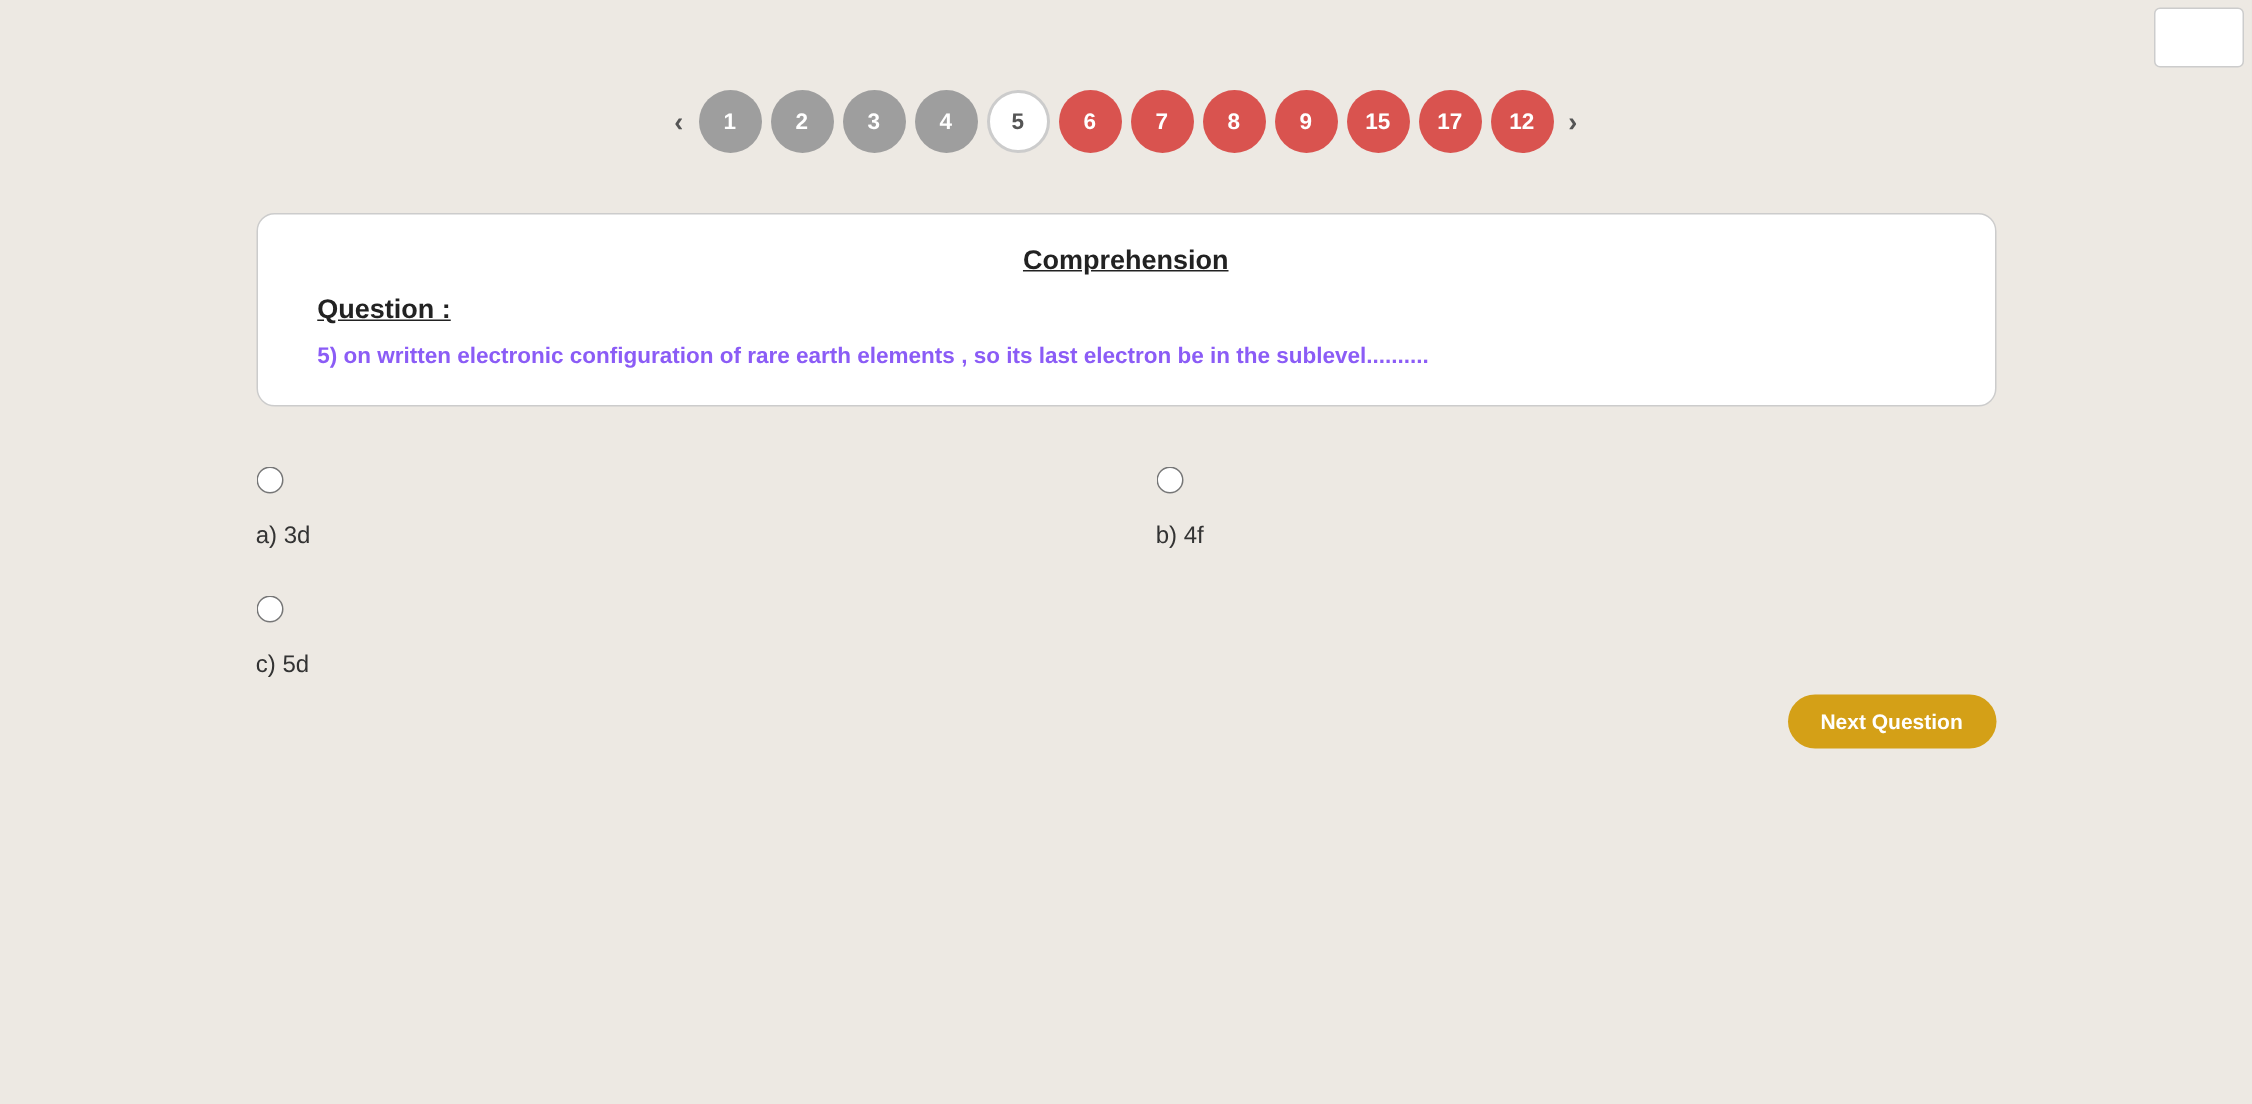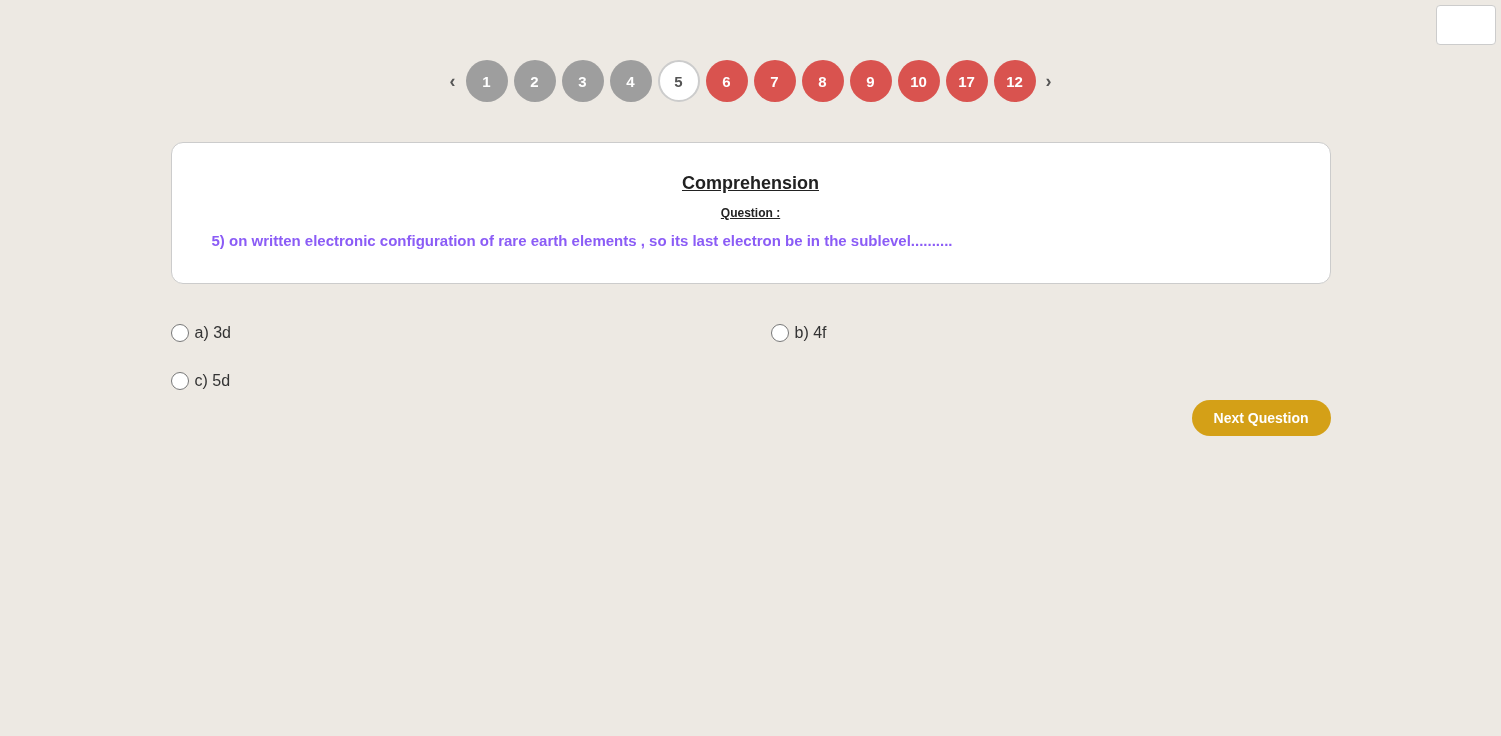--- a/index.html
+++ b/index.html
@@ -67,36 +67,35 @@
       background-color: #d9534f;
       color: white;
     }
 
     
     .question-card {
       background: white;
       border-radius: 12px;
       border: 1px solid #ccc;
       width: 1160px;
-      padding: 30px 40px;
+      padding: 20px 40px;
       margin-bottom: 30px;
     }
 
     .question-card .comprehension-title {
       text-align: center;
       font-size: 18px;
       font-weight: bold;
       text-decoration: underline;
       margin-bottom: 12px;
       color: #222;
     }
 
     .question-card .question-label {
-      text-align: center;
-      font-size: 12px;
+      font-size: 18px;
       font-weight: bold;
       text-decoration: underline;
       margin-bottom: 10px;
       color: #222;
     }
 
     .question-card .question-text {
       font-size: 15px;
       color: #8b5cf6;
       font-weight: bold;
@@ -108,25 +107,25 @@
       width: 1160px;
       display: grid;
       grid-template-columns: 1fr 1fr;
       row-gap: 30px;
       column-gap: 40px;
       margin-top: 10px;
     }
 
     .option-item {
       display: flex;
-      align-items: center;
-      gap: 6px;
+      gap: 20px;
       font-size: 16px;
       color: #333;
       font-weight: 500;
+      flex-direction: column;
     }
 
     .option-item input[type="radio"] {
       width: 18px;
       height: 18px;
       cursor: pointer;
       accent-color: #d9534f;
     }
 
     
@@ -191,21 +190,21 @@
     <div class="page-btn red">
       <span>7</span>
     </div>
     <div class="page-btn red">
       <span>8</span>
     </div>
     <div class="page-btn red">
       <span>9</span>
     </div>
     <div class="page-btn red">
-      <span>10</span>
+      <span>15</span>
     </div>
     <div class="page-btn red">
       <span>17</span>
     </div>
     <div class="page-btn red">
       <span>12</span>
     </div>
 
     <span class="page-arrow">›</span>
   </div>

